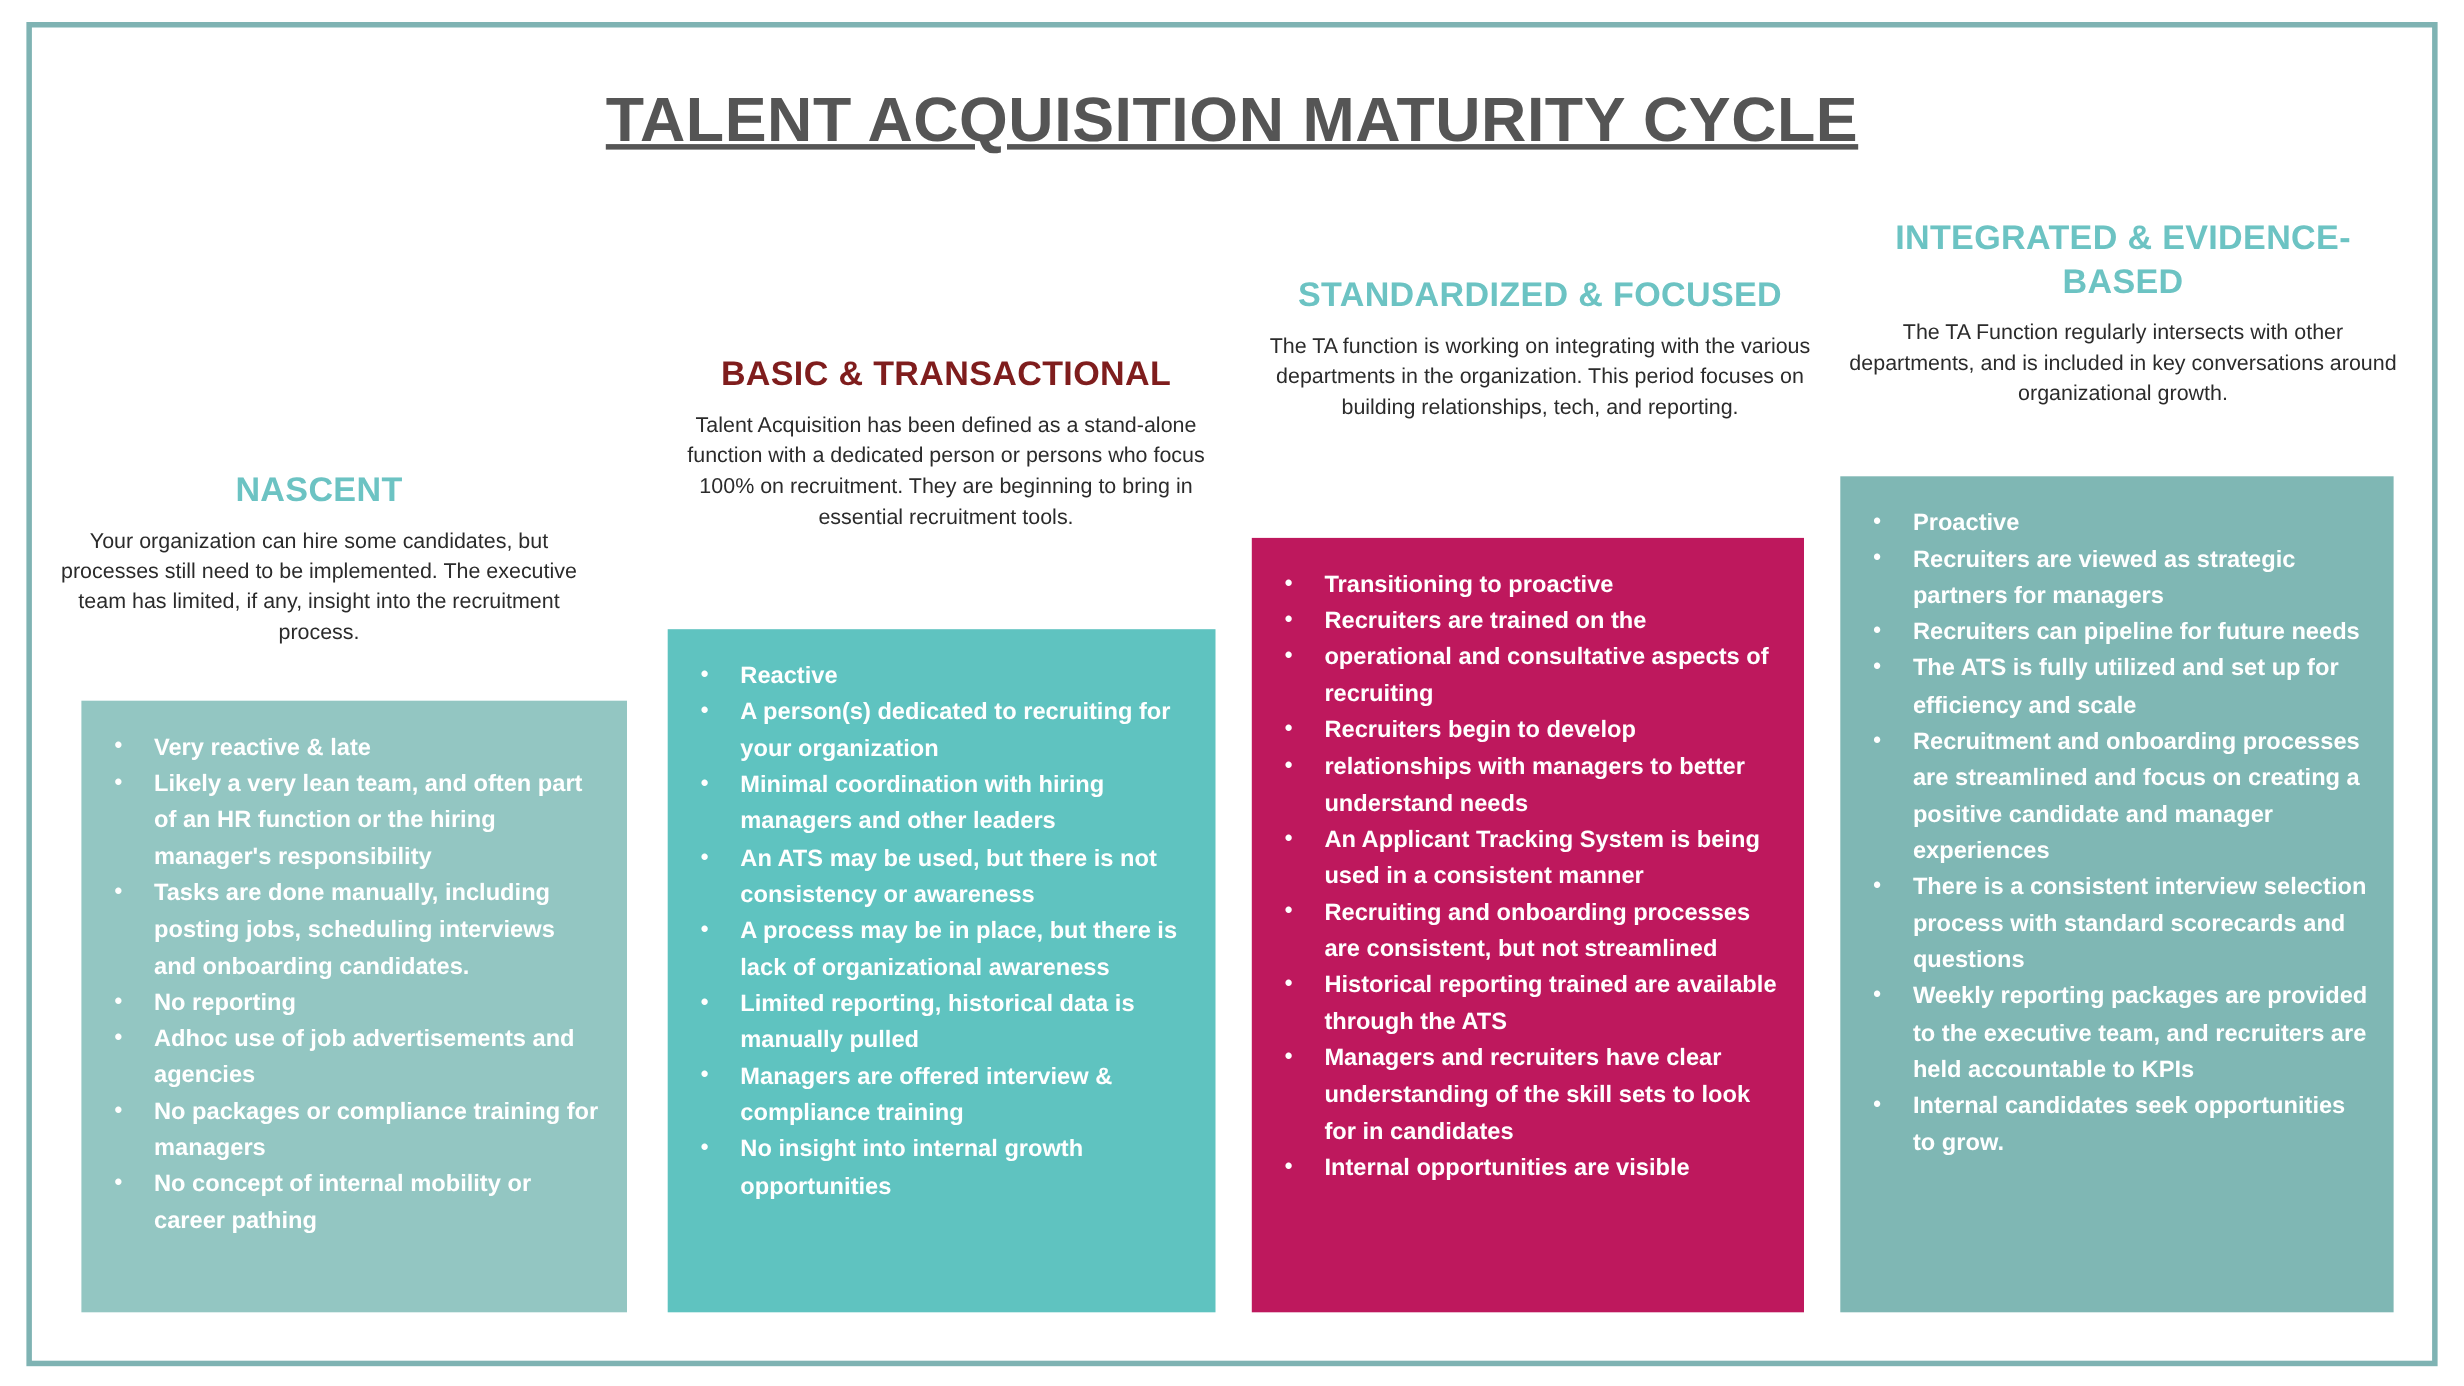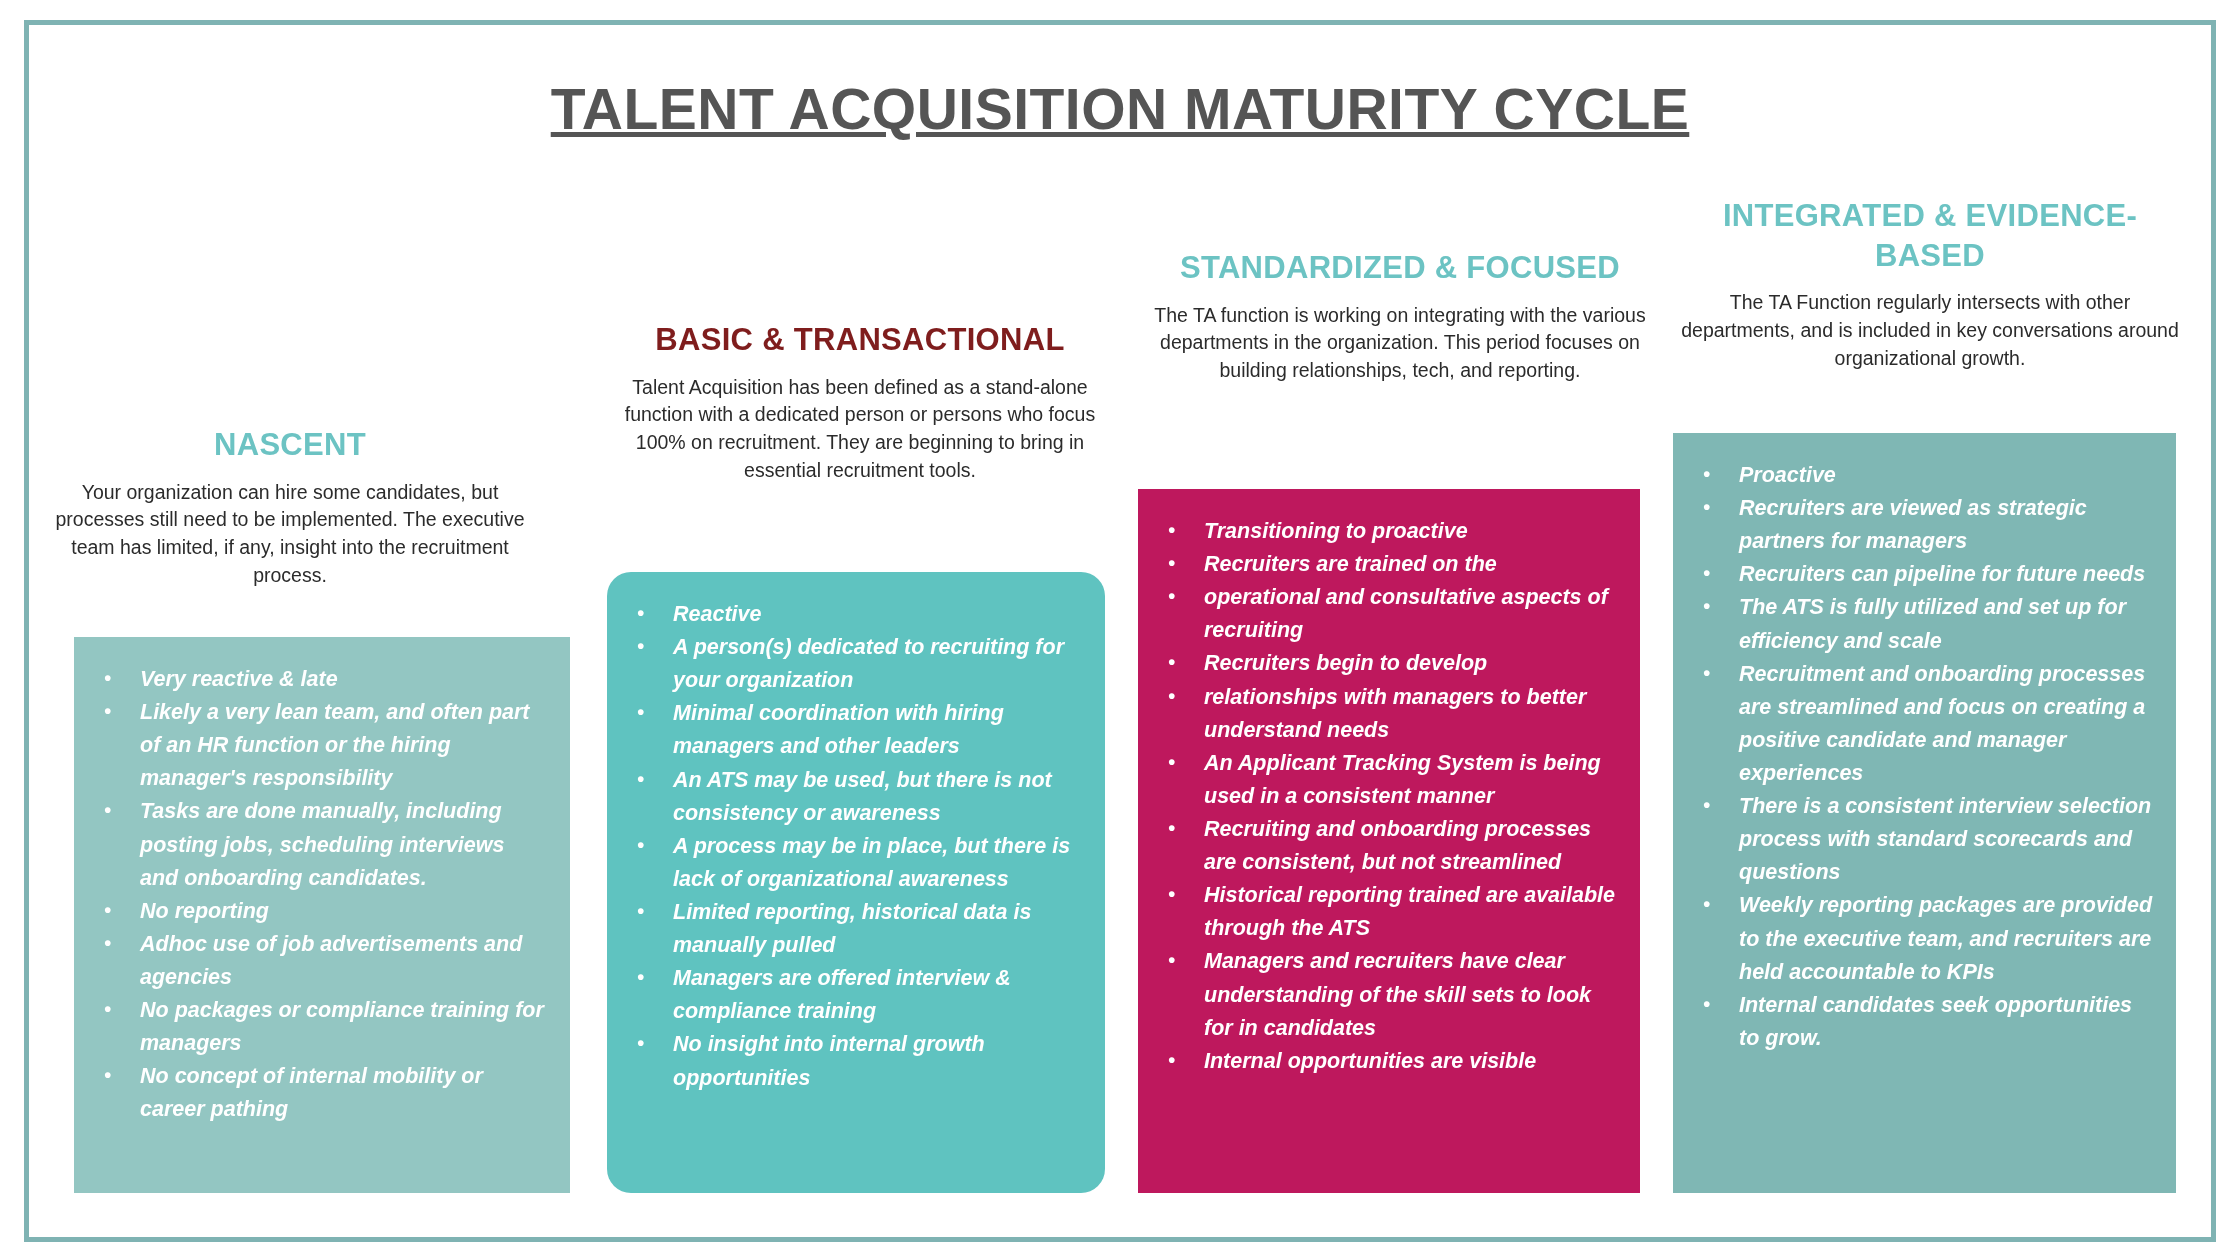--- a/index.html
+++ b/index.html
@@ -73,21 +73,20 @@
     color: #2b2b2b;
     line-height: 1.42;
     margin: 14px 0 0 0;
     font-family: "Liberation Sans", sans-serif;
   }
 
   .bullet-box {
     position: absolute;
     box-sizing: border-box;
     padding: 26px 22px 22px 22px;
-    font-style: italic;
   }
   .bullet-box ul {
     list-style: none;
     margin: 0;
     padding: 0;
   }
   .bullet-box li {
     position: relative;
     color: #ffffff;
     font-size: 21.5px;
@@ -107,21 +106,21 @@
     color: #ffffff;
   }
 
   
   #col-1 { left: 40px;   top: 425px; width: 500px; }
   #col-2 { left: 610px;  top: 320px; width: 500px; }
   #col-3 { left: 1140px; top: 248px; width: 520px; }
   #col-4 { left: 1680px; top: 196px; width: 500px; }
 
   #box-1 { left: 74px;   top: 637px;  width: 496px; height: 556px; background: #93c6c2; }
-  #box-2 { left: 607px;  top: 572px;  width: 498px; height: 621px; background: #5fc3c0; border-radius: 24px; }
+  #box-2 { left: 607px;  top: 572px;  width: 498px; height: 621px; background: #5fc3c0; }
   #box-3 { left: 1138px; top: 489px;  width: 502px; height: 704px; background: #5fb5b2; }
   #box-4 { left: 1673px; top: 433px;  width: 503px; height: 760px; background: #7fb7b4; }
 </style>
 </head>
 <body>
 
 <div class="canvas">
 
   <div class="frame" style="border-color: rgb(127, 179, 179);"></div>
 

